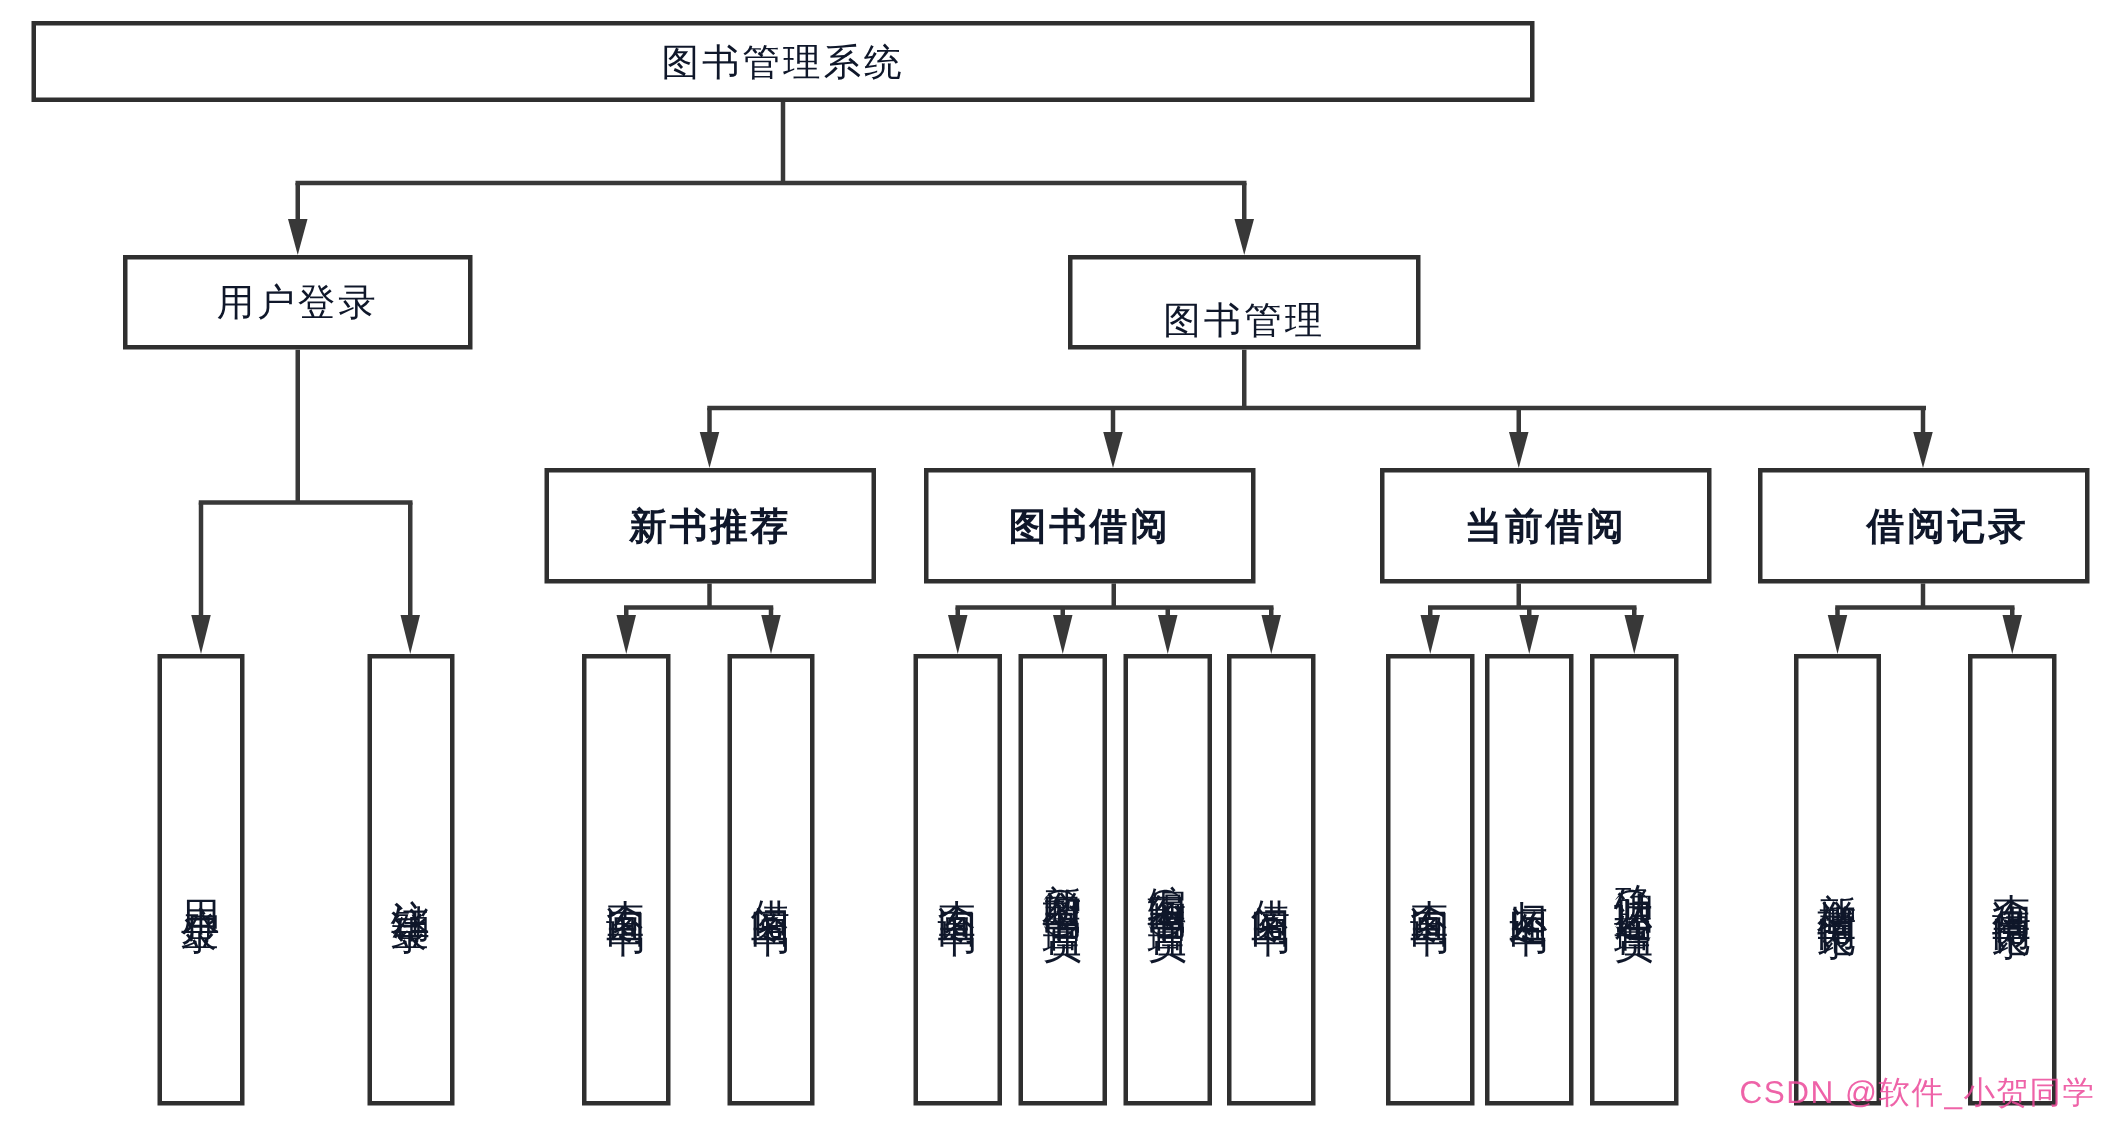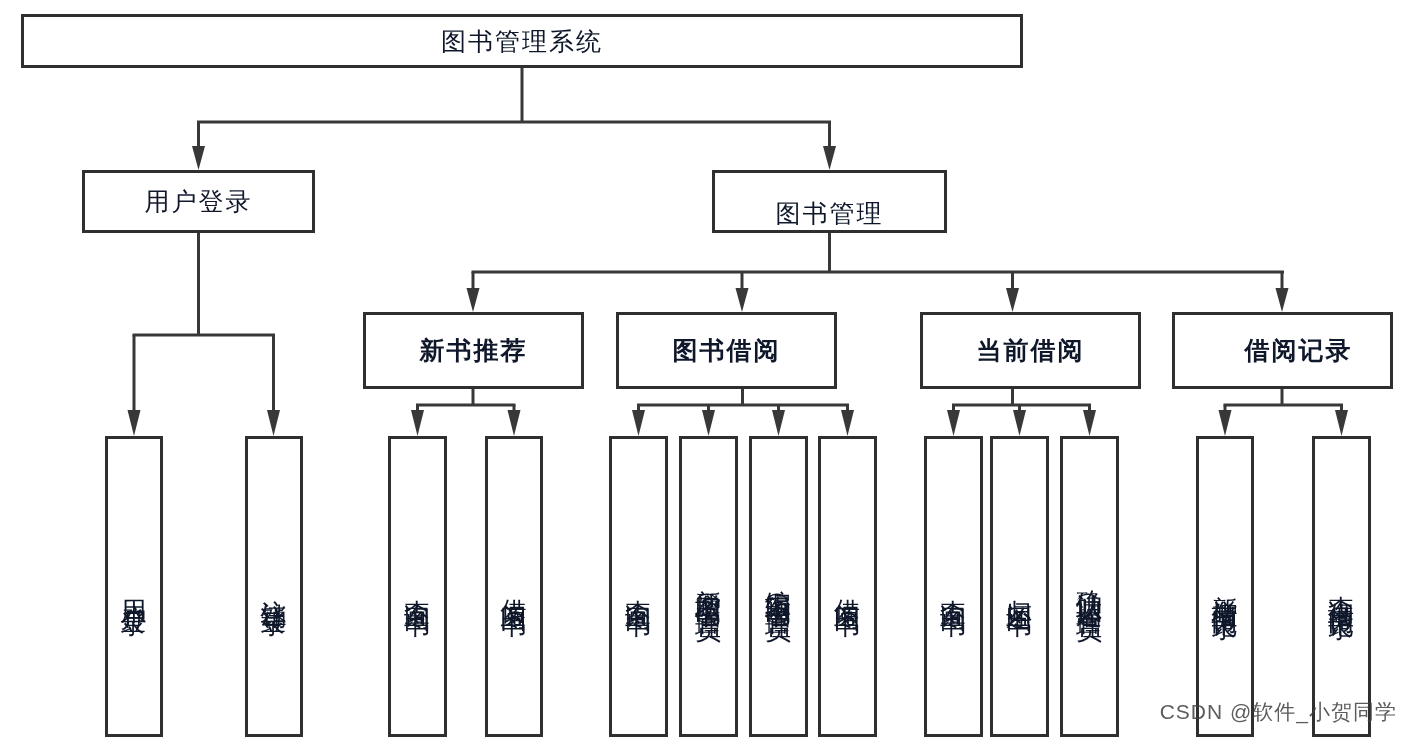--- a/index.html
+++ b/index.html
@@ -65,24 +65,24 @@
   .f-bb3    { left: 749px; }
   .f-bb4    { left: 818px; }
   .f-cb1    { left: 924px; }
   .f-cb2    { left: 990px; }
   .f-cb3    { left: 1060px; }
   .f-br1    { left: 1196px; width: 58px; }
   .f-br2    { left: 1312px; }
   #watermark {
     position: absolute;
     right: 8px;
-    bottom: 21px;
+    bottom: 5px;
     z-index: 2;
     font-size: 21px;
-    color: #404040;
+    color: #ec4899;
     opacity: 0.85;
     letter-spacing: 1px;
     white-space: nowrap;
   }
 </style>
 </head>
 <body>
 
 <div id="canvas">
 

